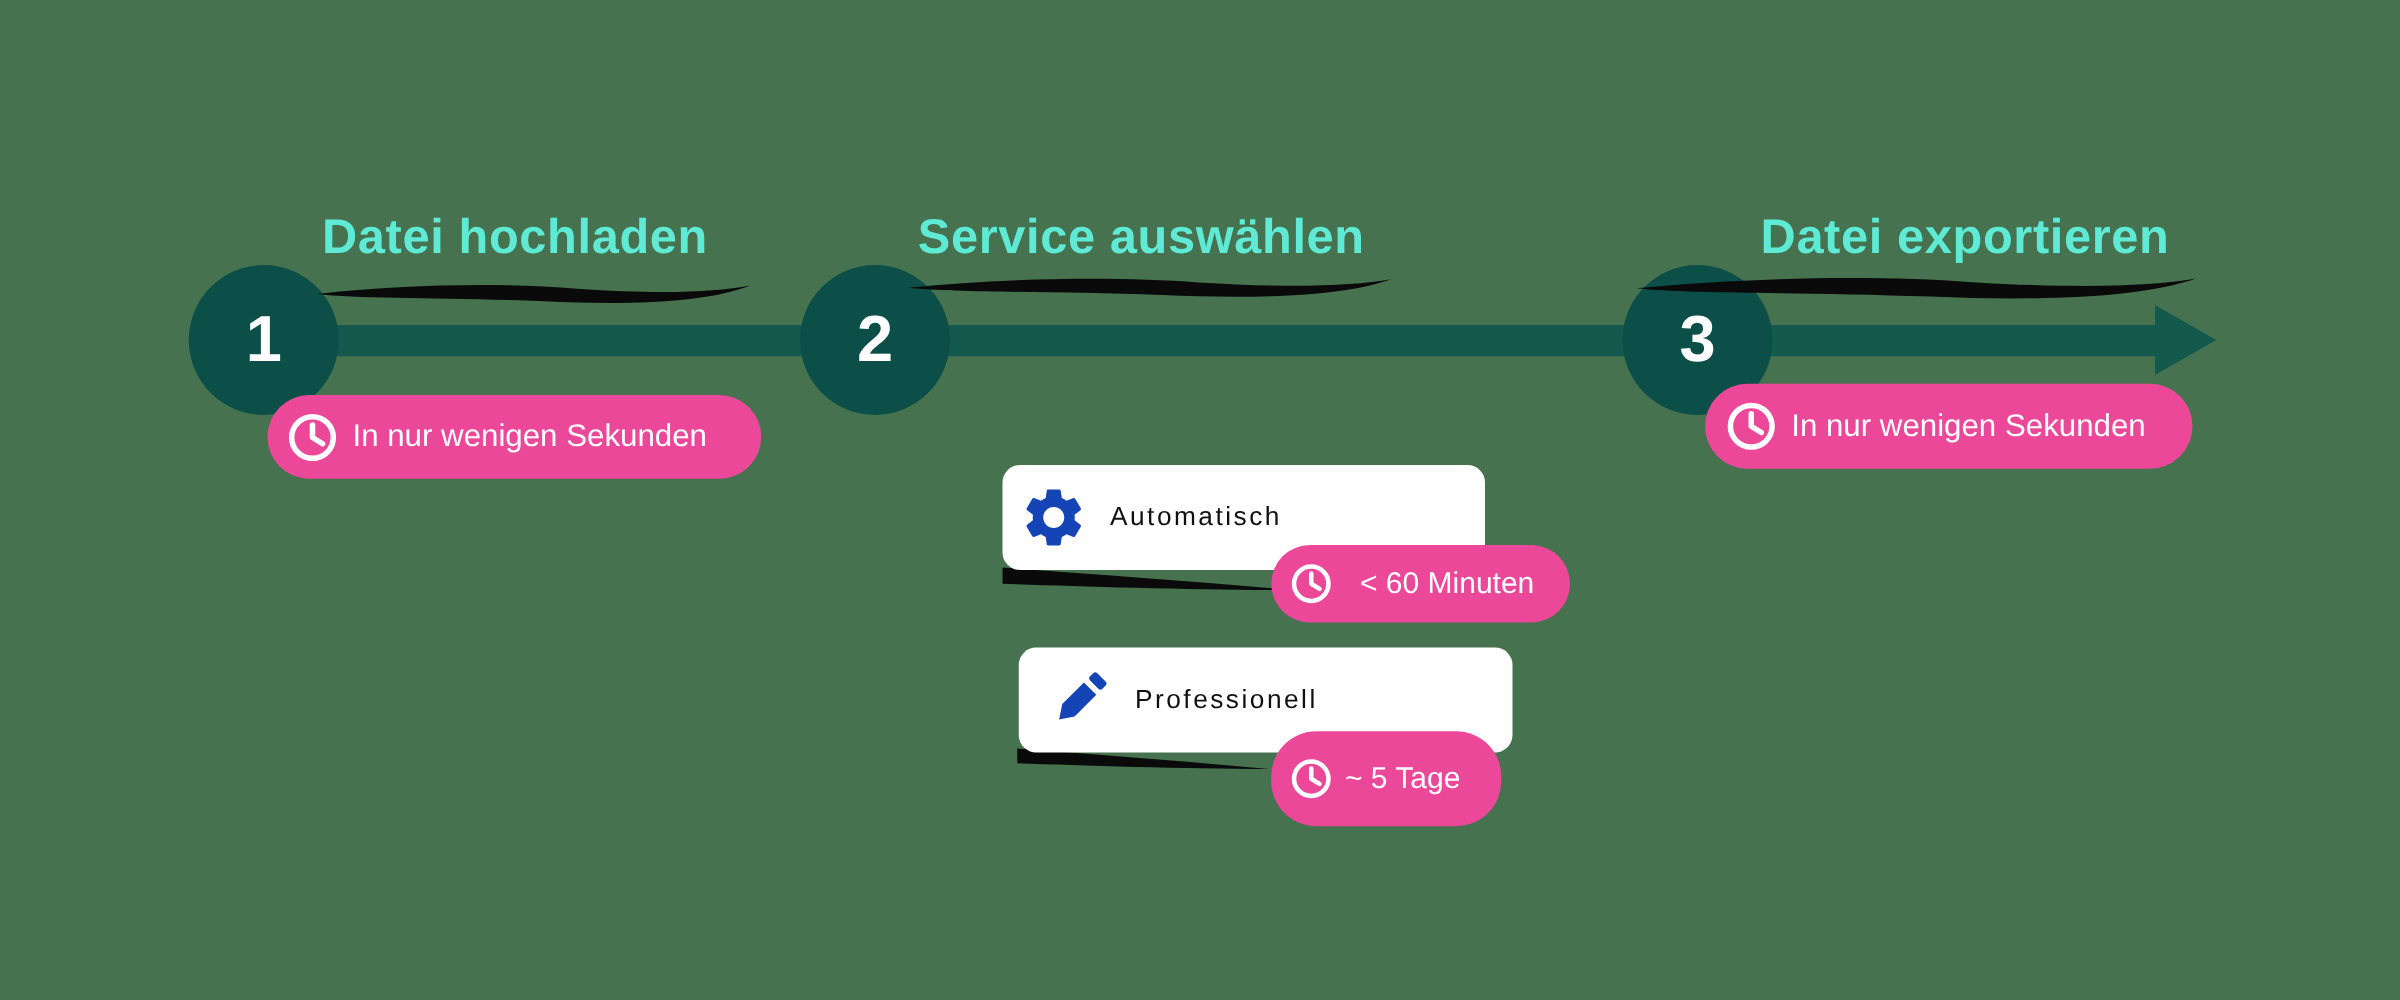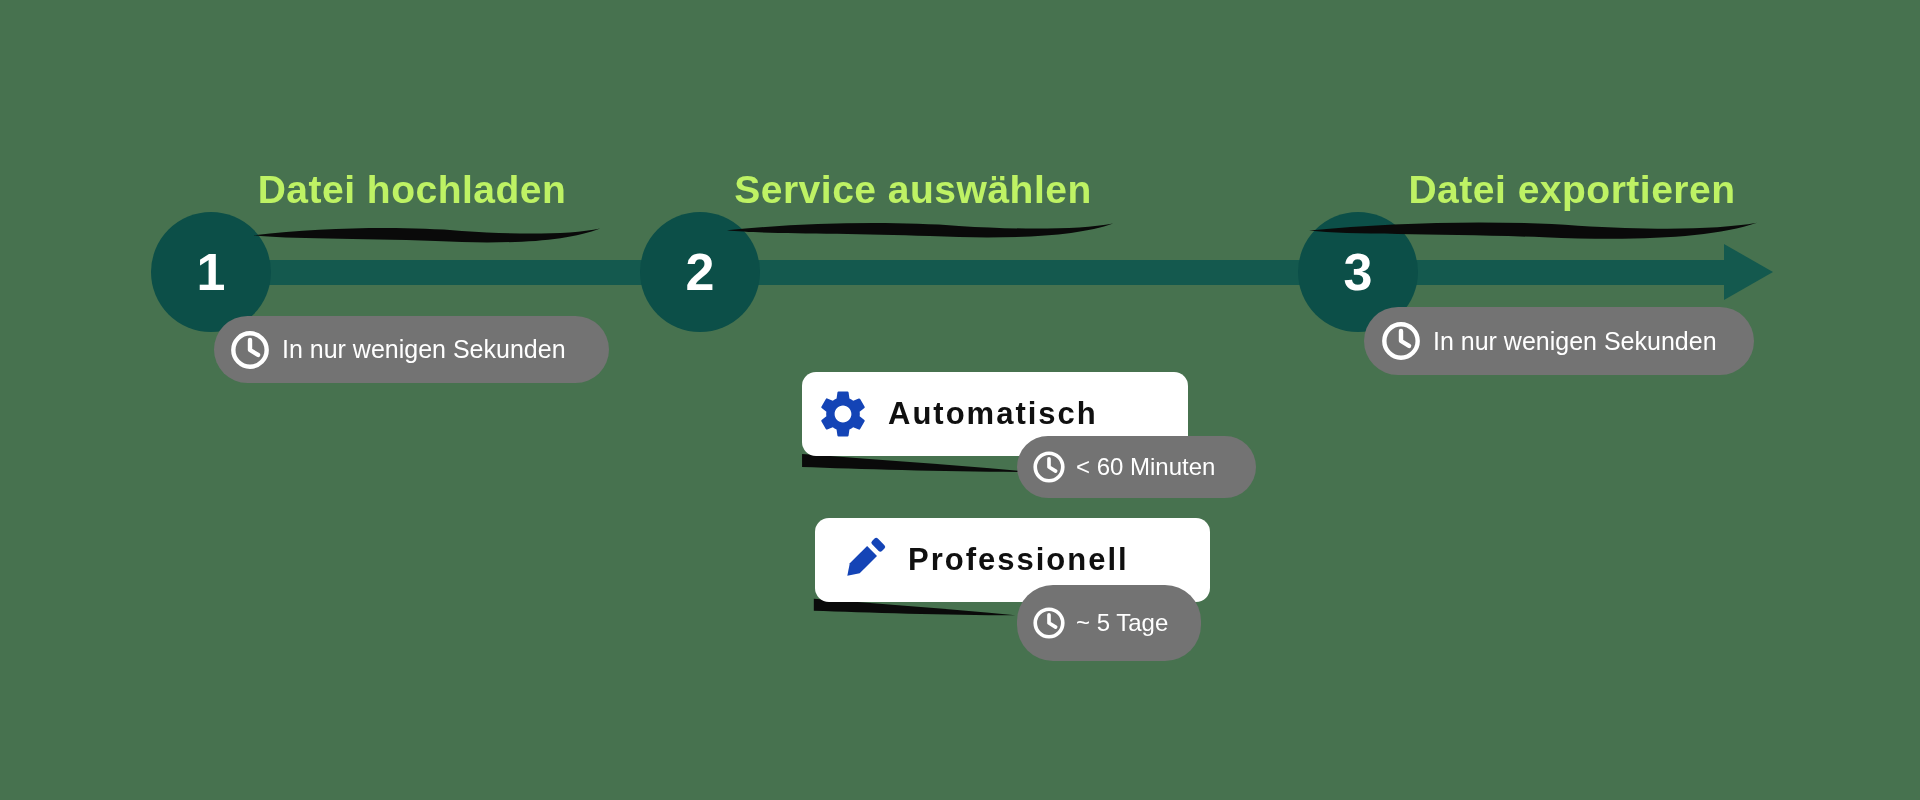--- a/index.html
+++ b/index.html
@@ -14,43 +14,43 @@
     border-top:28px solid transparent; border-bottom:28px solid transparent; border-left:49px solid #14594E; z-index:2; }
   
   .step-circle { position:absolute; width:120px; height:120px; border-radius:50%;
     background:#0C4F48; color:#FFFFFF; display:flex; align-items:center; justify-content:center;
     font-size:52px; font-weight:bold; z-index:3; }
   .circle-1 { left:151px; top:212px; }
   .circle-2 { left:640px; top:212px; }
   .circle-3 { left:1298px; top:212px; }
   
   .step-title { position:absolute; top:168px; transform:translateX(-50%); white-space:nowrap;
-    font-size:39px; font-weight:bold; color:#bef264; letter-spacing:0.5px; z-index:4; }
+    font-size:39px; font-weight:bold; color:#5eead4; letter-spacing:0.5px; z-index:4; }
   .title-1 { left:412px; }
   .title-2 { left:913px; }
   .title-3 { left:1536px;margin-left:36px; }
   
   .swoosh { position:absolute; z-index:4; }
   .swoosh-1 { left:253px; top:225px; width:348px; height:22px; }
   .swoosh-2 { left:726px; top:220px; width:388px; height:22px; }
   .swoosh-3 { left:1308px; top:219px; width:450px; height:25px; }
   
-  .pill { position:absolute; background:#737373; border-radius:36px; color:#FFFFFF;
+  .pill { position:absolute; background:#ec4899; border-radius:36px; color:#FFFFFF;
     display:flex; align-items:center; z-index:6; }
   .pill .pill-label { white-space:nowrap; }
   .pill-step1 { left:214px; top:316px; width:382px; height:67px; padding-left:13px; gap:9px; font-size:25px; }
   .pill-step3 { left:1364px; top:307px; width:376px; height:68px; padding-left:14px; gap:9px; font-size:25px; }
-  .pill-auto  { left:1017px; top:436px; width:226px; height:62px; padding-left:13px; gap:8px; font-size:24px; }
+  .pill-auto  { left:1017px; top:436px; width:226px; height:62px; padding-left:13px; gap:20px; font-size:24px; }
   .pill-prof  { left:1017px; top:585px; width:171px; height:76px; padding-left:13px; gap:8px; font-size:24px; }
   .clock { flex:0 0 auto; display:block; }
   
   .card { position:absolute; background:#FFFFFF; border-radius:14px; display:flex; align-items:center; z-index:5; }
   .card-auto { left:802px; top:372px; width:373px; height:84px; padding-left:13px; gap:17px; }
   .card-prof { left:815px; top:518px; width:375px; height:84px; padding-left:20px; gap:17px; }
-  .card-label { font-size:31px; font-weight:bold; letter-spacing:2px; color:#101010; white-space:nowrap; }
+  .card-label { font-size:21px; font-weight:normal; letter-spacing:2px; color:#101010; white-space:nowrap; }
   .card-shadow { position:absolute; z-index:1; }
   .shadow-auto { left:800px; top:452px; width:235px; height:22px; }
   .shadow-prof { left:812px; top:597px; width:205px; height:20px; }
 </style>
 </head>
 <body>
 
 <div class="canvas">
 
   <div class="timeline-bar"></div>

